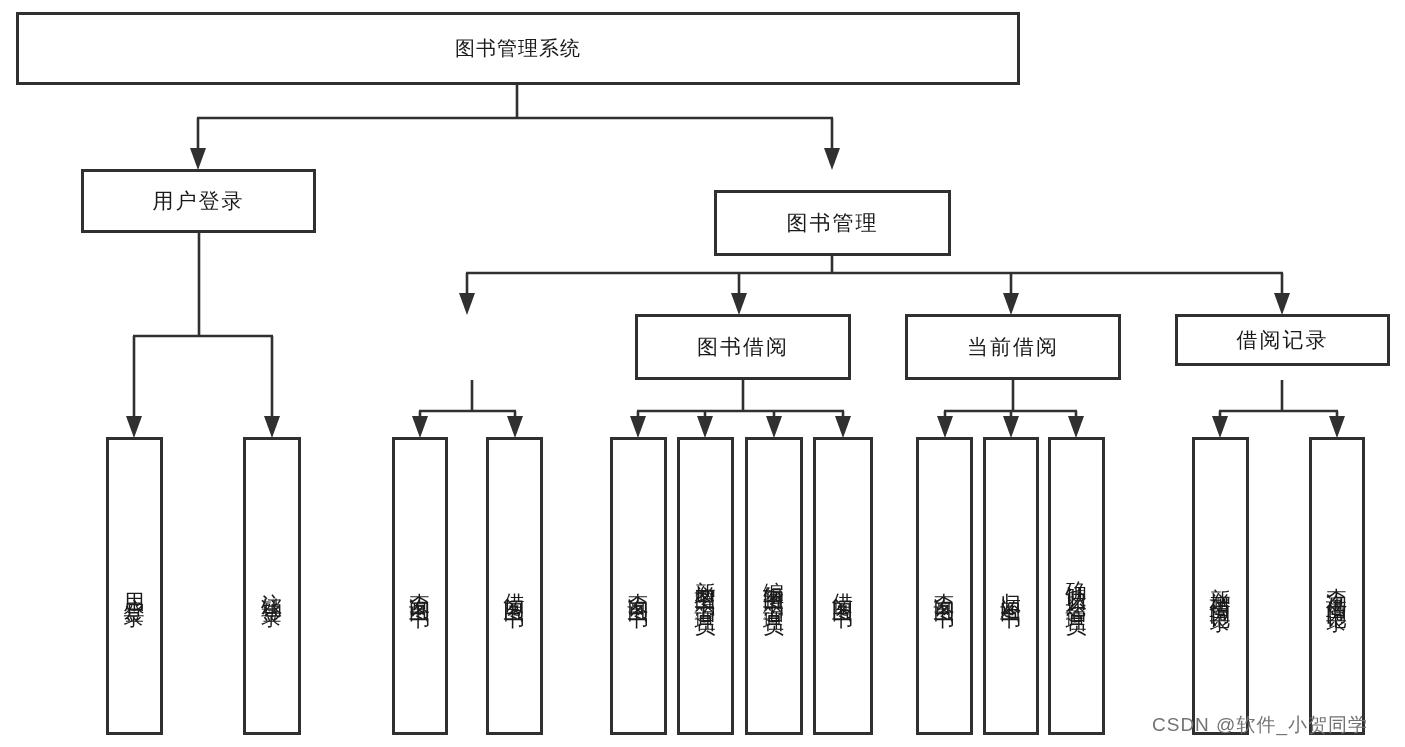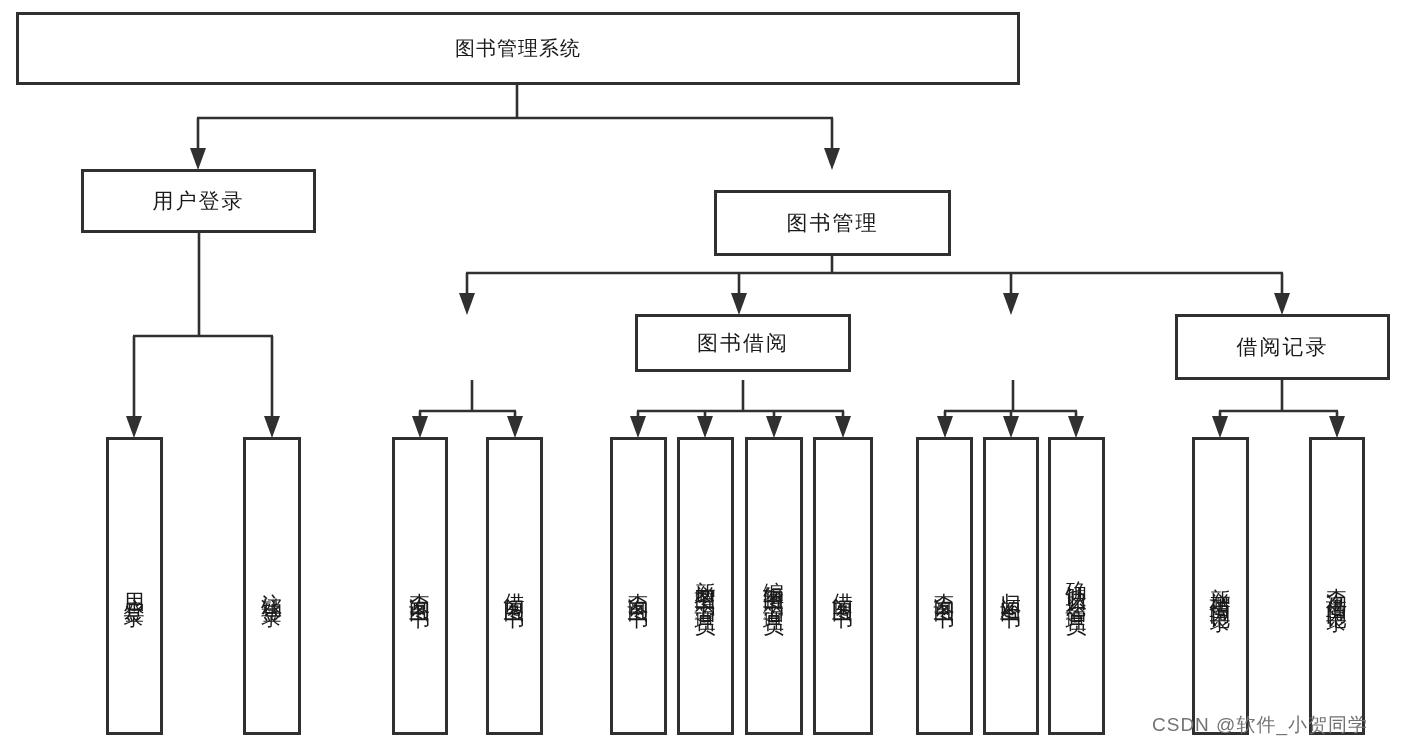--- a/index.html
+++ b/index.html
@@ -115,22 +115,23 @@
       <polygon points="1220,438 1212,416 1228,416"></polygon>
       <polygon points="1337,438 1329,416 1345,416"></polygon>
     </g>
   </svg>
 
   <div class="hbox root" style="left:16px; top:12px; width:1004px; height:73px;">图书管理系统</div>
 
   <div class="hbox" style="left:81px; top:169px; width:235px; height:64px;">用户登录</div>
   <div class="hbox" style="left:714px; top:169px; width:237px; height:66px;margin-top:21px;">图书管理</div>
 
-  <div class="hbox" style="left:635px; top:314px; width:216px; height:58px;">图书借阅</div>
-  <div class="hbox" style="left:1175px; top:314px; width:215px; height:66px;">借阅记录</div>
+  <div class="hbox" style="left:635px; top:314px; width:216px; height:66px;">图书借阅</div>
+  <div class="hbox" style="left:905px; top:314px; width:216px; height:66px;">当前借阅</div>
+  <div class="hbox" style="left:1175px; top:314px; width:215px; height:52px;">借阅记录</div>
 
   <div class="vbox" style="left:106px; width:57px;">
     <span>用户登录</span>
   </div>
   <div class="vbox" style="left:243px; width:58px;">
     <span>注销登录</span>
   </div>
 
   <div class="vbox" style="left:392px; width:56px;">
     <span>查询图书</span>

